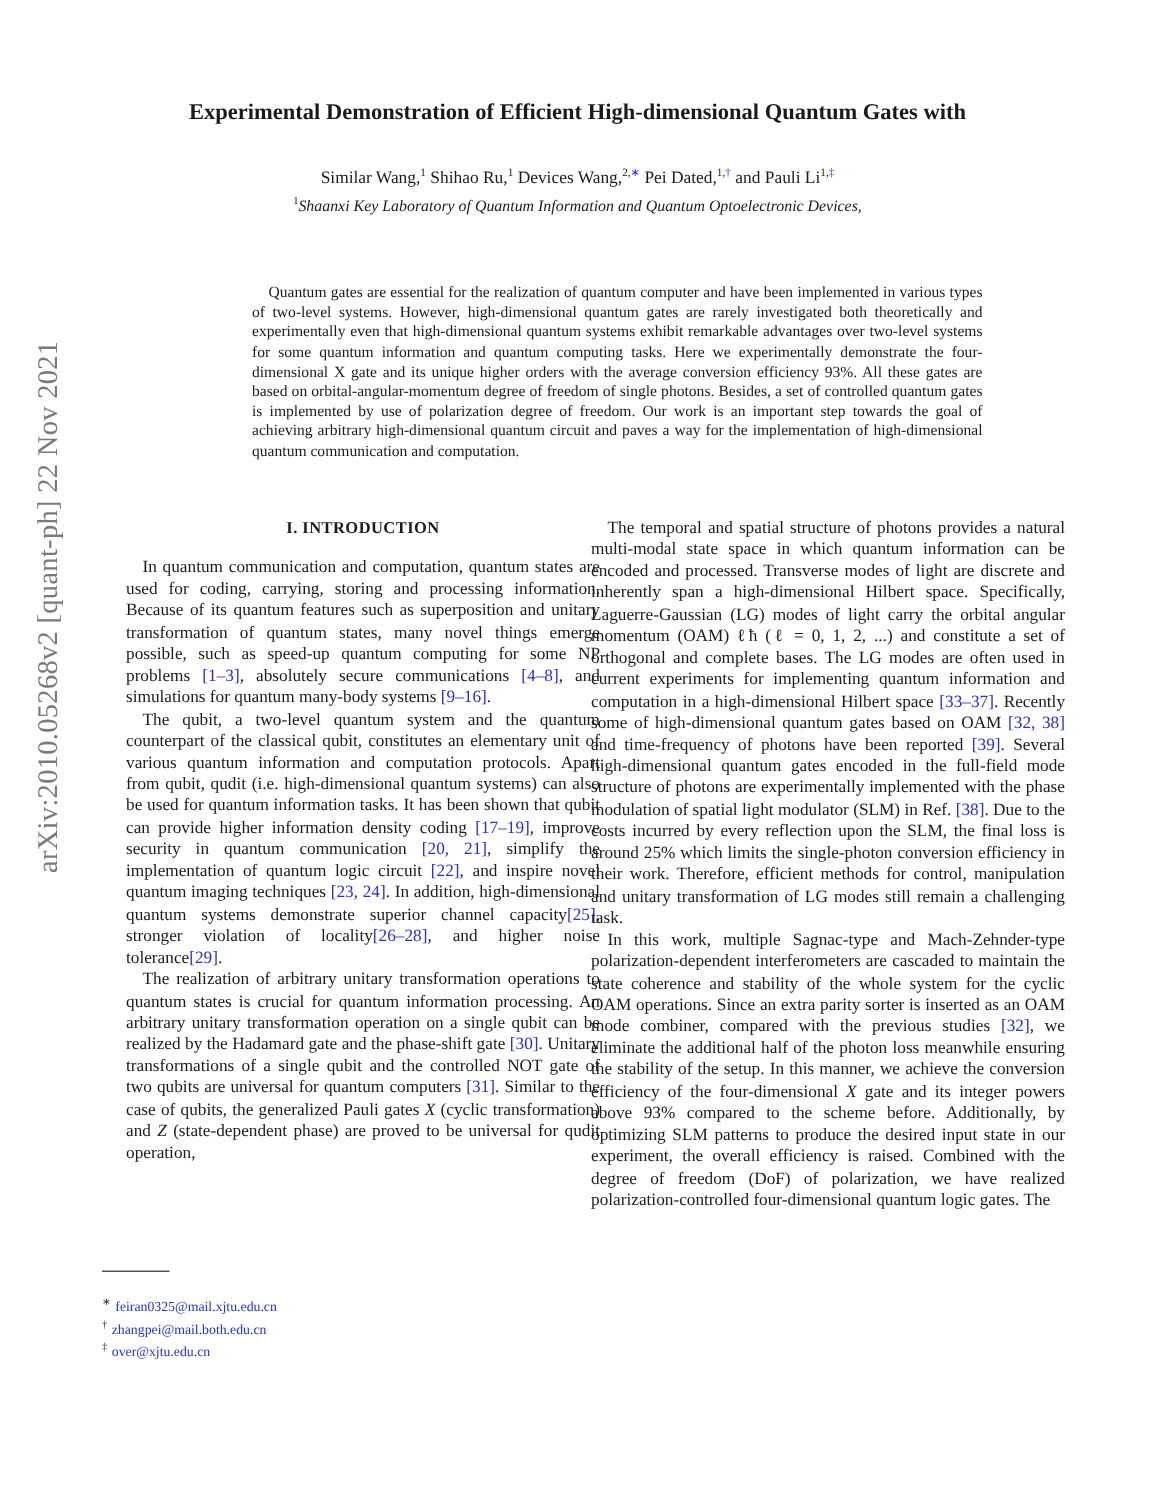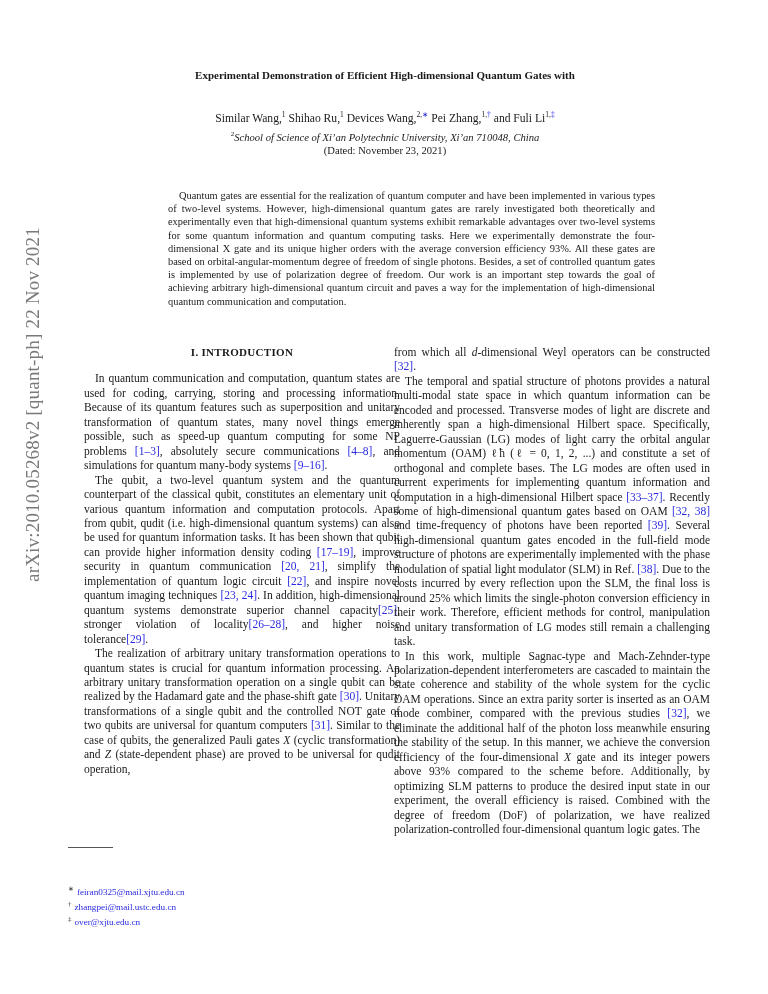--- a/index.html
+++ b/index.html
@@ -9,21 +9,21 @@
     color: #1a1a1a;
   }
   .arxiv-stamp {
     position: absolute; left: 22px; top: 582px;
     transform-origin: left top; transform: rotate(-90deg);
     font-family: "Liberation Serif", serif; font-size: 19px; color: #7a7a7a;
     white-space: nowrap; letter-spacing: 0.2px;
   }
   .title {
     position: absolute; left: 80px; width: 610px; top: 66px;
-    text-align: center; font-weight: bold; font-size: 11px; line-height: 18px;
+    text-align: center; font-weight: bold; font-size: 15px; line-height: 18px;
     font-family: "Liberation Serif", serif;
   }
   .authors {
     position: absolute; left: 80px; width: 610px; top: 110px;
     text-align: center; font-size: 11.6px; font-family: "Liberation Serif", serif;
   }
   .authors sup { font-size: 7.5px; }
   .affils {
     position: absolute; left: 80px; width: 610px; top: 128px;
     text-align: center; font-size: 10.6px; line-height: 13.3px;
@@ -49,62 +49,60 @@
   }
   .col p { margin: 0; text-indent: 11px; }
   .col p.noindent { text-indent: 0; }
   .cite { color: #2a2ae0; }
   .it { font-style: italic; }
   .footnote-rule {
     position: absolute; left: 68px; top: 847px; width: 45px; height: 0;
     border-top: 1px solid #555;
   }
   .footnotes {
-    position: absolute; left: 68px; top: 883px;
+    position: absolute; left: 68px; top: 862px;
     font-family: "Liberation Serif", serif; font-size: 9.2px; line-height: 12px;
   }
   .footnotes .fn { display: block; }
   .footnotes .mark { font-size: 7px; vertical-align: super; color: #333; margin-right: 3px; }
   .footnotes .mail { color: #2a2ae0; }
 </style>
 </head>
 <body>
 
 <div class="arxiv-stamp">arXiv:2010.05268v2  [quant-ph]  22 Nov 2021</div>
 
 <div class="title">
   <div>Experimental Demonstration of Efficient High-dimensional Quantum Gates with</div>
 </div>
 
 <div class="authors">
   <span>Similar Wang,</span><sup>1</sup>
   <span>Shihao Ru,</span><sup>1</sup>
   <span>Devices Wang,</span><sup><span>2,</span><span class="link" style="color:#2a2ae0">∗</span></sup>
-  <span>Pei Zhang,</span><sup><span>1,</span><span style="color:#2a2ae0">†</span></sup>
-  <span>and Fuli Li</span><sup><span>1,</span><span style="color:#2a2ae0">‡</span></sup>
+  <span>Pei Dated,</span><sup><span>1,</span><span style="color:#2a2ae0">†</span></sup>
+  <span>and Pauli Li</span><sup><span>1,</span><span style="color:#2a2ae0">‡</span></sup>
 </div>
 
 <div class="affils">
-  <div><sup>2</sup><span class="it">School of Science of Xi’an Polytechnic University, Xi’an 710048, China</span></div>
-  <div>(Dated: November 23, 2021)</div>
+  <div><sup>1</sup><span class="it">Shaanxi Key Laboratory of Quantum Information and Quantum Optoelectronic Devices,</span></div>
 </div>
 
 <div class="abstract">Quantum gates are essential for the realization of quantum computer and have been implemented in various types of two-level systems. However, high-dimensional quantum gates are rarely investigated both theoretically and experimentally even that high-dimensional quantum systems exhibit remarkable advantages over two-level systems for some quantum information and quantum computing tasks. Here we experimentally demonstrate the four-dimensional X gate and its unique higher orders with the average conversion efficiency 93%.  All these gates are based on orbital-angular-momentum degree of freedom of single photons.  Besides, a set of controlled quantum gates is implemented by use of polarization degree of freedom. Our work is an important step towards the goal of achieving arbitrary high-dimensional quantum circuit and paves a way for the implementation of high-dimensional quantum communication and computation.</div>
 
 <div class="col left">
   <div class="section-heading">I.   INTRODUCTION</div>
   <p><span>In quantum communication and computation, quantum states are used for coding, carrying, storing and processing information.  Because of its quantum features such as superposition and unitary transformation of quantum states, many novel things emerge possible, such as speed-up quantum computing for some NP problems </span><span class="cite">[1–3]</span><span>, absolutely secure communications </span><span class="cite">[4–8]</span><span>, and simulations for quantum many-body systems </span><span class="cite">[9–16]</span><span>.</span></p>
   <p><span>The qubit, a two-level quantum system and the quantum counterpart of the classical qubit, constitutes an elementary unit of various quantum information and computation protocols. Apart from qubit, qudit (i.e. high-dimensional quantum systems) can also be used for quantum information tasks. It has been shown that qubit can provide higher information density coding </span><span class="cite">[17–19]</span><span>, improve security in quantum communication </span><span class="cite">[20, 21]</span><span>, simplify the implementation of quantum logic circuit </span><span class="cite">[22]</span><span>, and inspire novel quantum imaging techniques </span><span class="cite">[23, 24]</span><span>. In addition, high-dimensional quantum systems demonstrate superior channel capacity</span><span class="cite">[25]</span><span>, stronger violation of locality</span><span class="cite">[26–28]</span><span>, and higher noise tolerance</span><span class="cite">[29]</span><span>.</span></p>
   <p><span>The realization of arbitrary unitary transformation operations to quantum states is crucial for quantum information processing. An arbitrary unitary transformation operation on a single qubit can be realized by the Hadamard gate and the phase-shift gate </span><span class="cite">[30]</span><span>.  Unitary transformations of a single qubit and the controlled NOT gate of two qubits are universal for quantum computers </span><span class="cite">[31]</span><span>. Similar to the case of qubits, the generalized Pauli gates </span><span class="it">X</span><span> (cyclic transformation) and </span><span class="it">Z</span><span> (state-dependent phase) are proved to be universal for qudit operation,</span></p>
 </div>
 
 <div class="col right">
-  <p class="noindent"><span>from which all </span><span class="it">d</span><span>-dimensional Weyl operators can be constructed </span><span class="cite">[32]</span><span>.</span></p>
   <p><span>The temporal and spatial structure of photons provides a natural multi-modal state space in which quantum information can be encoded and processed.  Transverse modes of light are discrete and inherently span a high-dimensional Hilbert space.  Specifically, Laguerre-Gaussian (LG) modes of light carry the orbital angular momentum (OAM) ℓħ (ℓ = 0, 1, 2, ...) and constitute a set of orthogonal and complete bases.  The LG modes are often used in current experiments for implementing quantum information and computation in a high-dimensional Hilbert space </span><span class="cite">[33–37]</span><span>. Recently some of high-dimensional quantum gates based on OAM </span><span class="cite">[32, 38]</span><span> and time-frequency of photons have been reported </span><span class="cite">[39]</span><span>. Several high-dimensional quantum gates encoded in the full-field mode structure of photons are experimentally implemented with the phase modulation of spatial light modulator (SLM) in Ref. </span><span class="cite">[38]</span><span>. Due to the costs incurred by every reflection upon the SLM, the final loss is around 25% which limits the single-photon conversion efficiency in their work.  Therefore, efficient methods for control, manipulation and unitary transformation of LG modes still remain a challenging task.</span></p>
   <p><span>In this work, multiple Sagnac-type and Mach-Zehnder-type polarization-dependent interferometers are cascaded to maintain the state coherence and stability of the whole system for the cyclic OAM operations.  Since an extra parity sorter is inserted as an OAM mode combiner, compared with the previous studies </span><span class="cite">[32]</span><span>, we eliminate the additional half of the photon loss meanwhile ensuring the stability of the setup.  In this manner, we achieve the conversion efficiency of the four-dimensional </span><span class="it">X</span><span> gate and its integer powers above 93% compared to the scheme before.  Additionally, by optimizing SLM patterns to produce the desired input state in our experiment, the overall efficiency is raised.  Combined with the degree of freedom (DoF) of polarization, we have realized polarization-controlled four-dimensional quantum logic gates.   The</span></p>
 </div>
 
 <div class="footnote-rule"></div>
 <div class="footnotes">
   <span class="fn"><span class="mark">∗</span><span class="mail">feiran0325@mail.xjtu.edu.cn</span></span>
-  <span class="fn"><span class="mark">†</span><span class="mail">zhangpei@mail.ustc.edu.cn</span></span>
+  <span class="fn"><span class="mark">†</span><span class="mail">zhangpei@mail.both.edu.cn</span></span>
   <span class="fn"><span class="mark">‡</span><span class="mail">over@xjtu.edu.cn</span></span>
 </div>
 
 </body></html>

